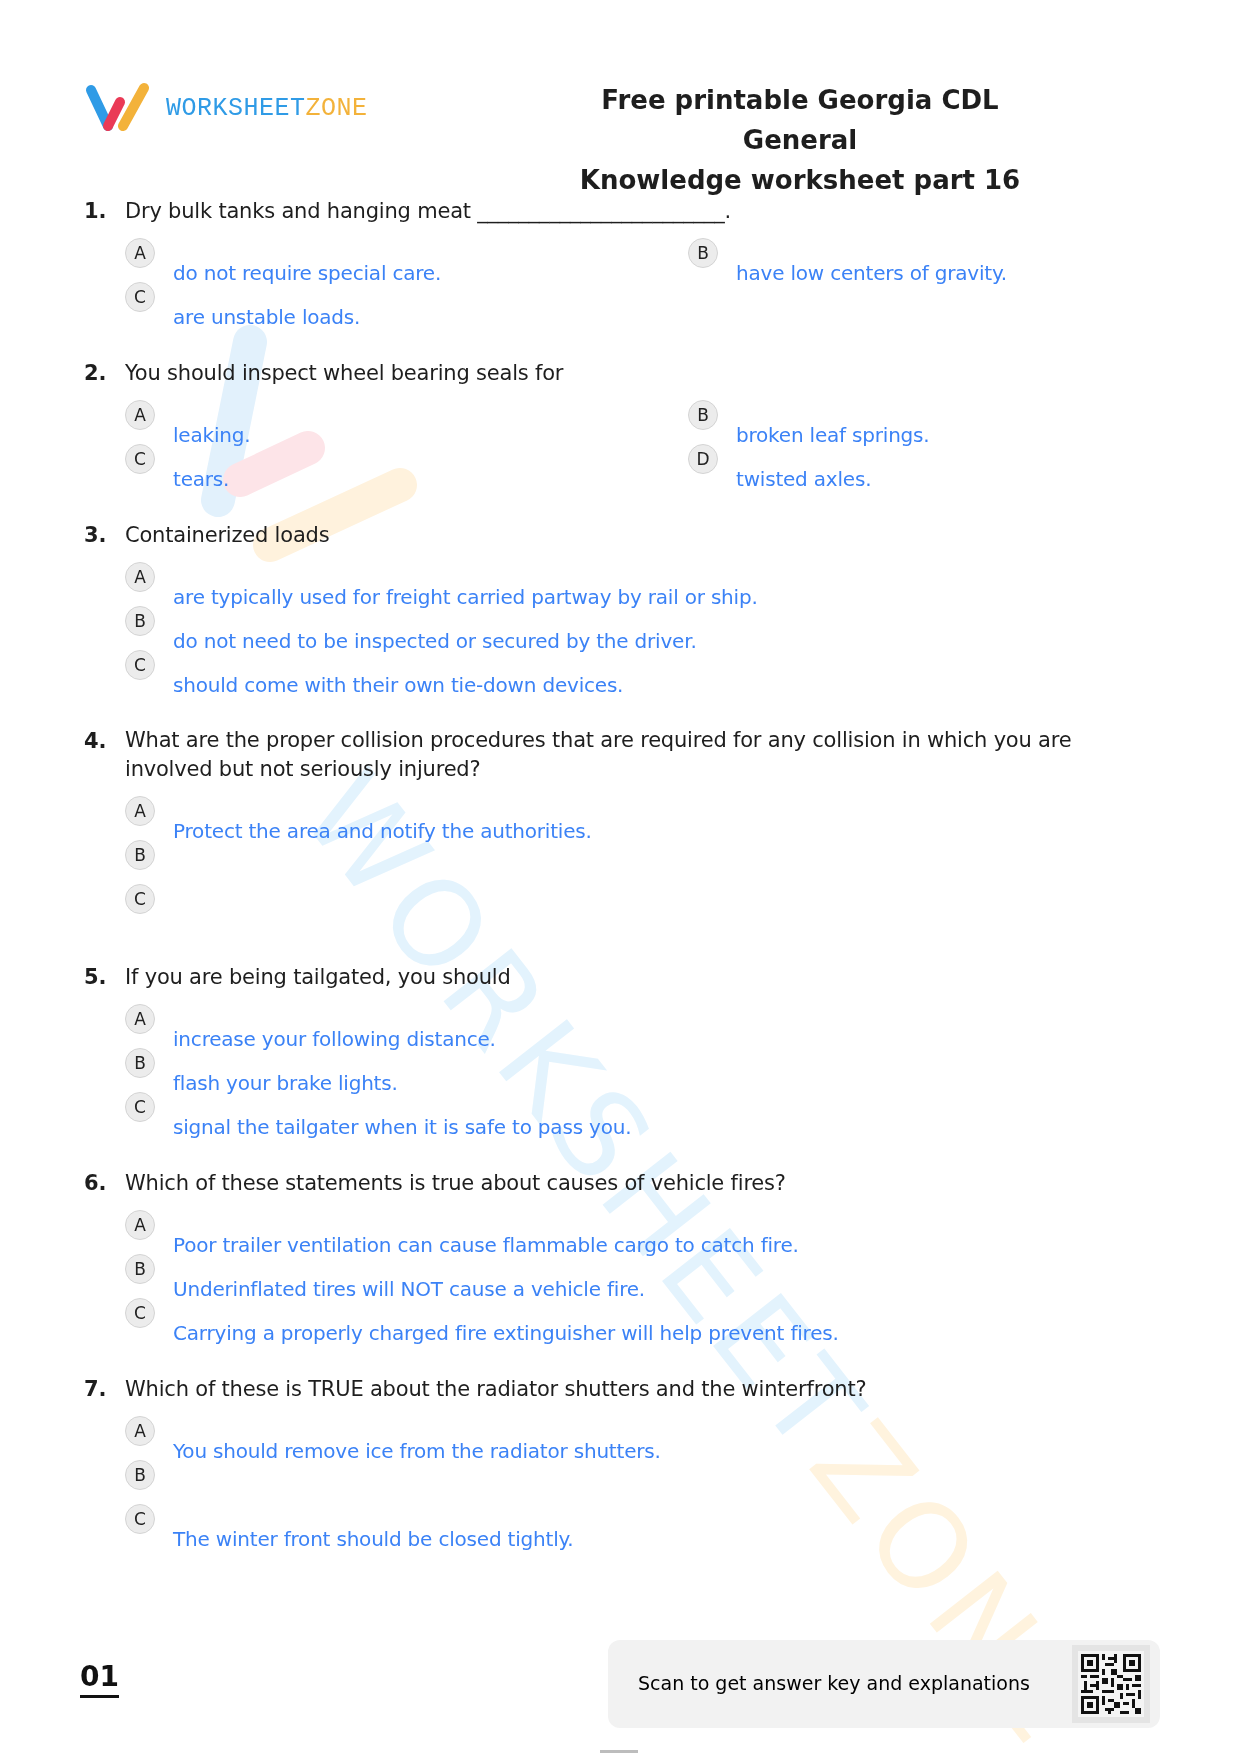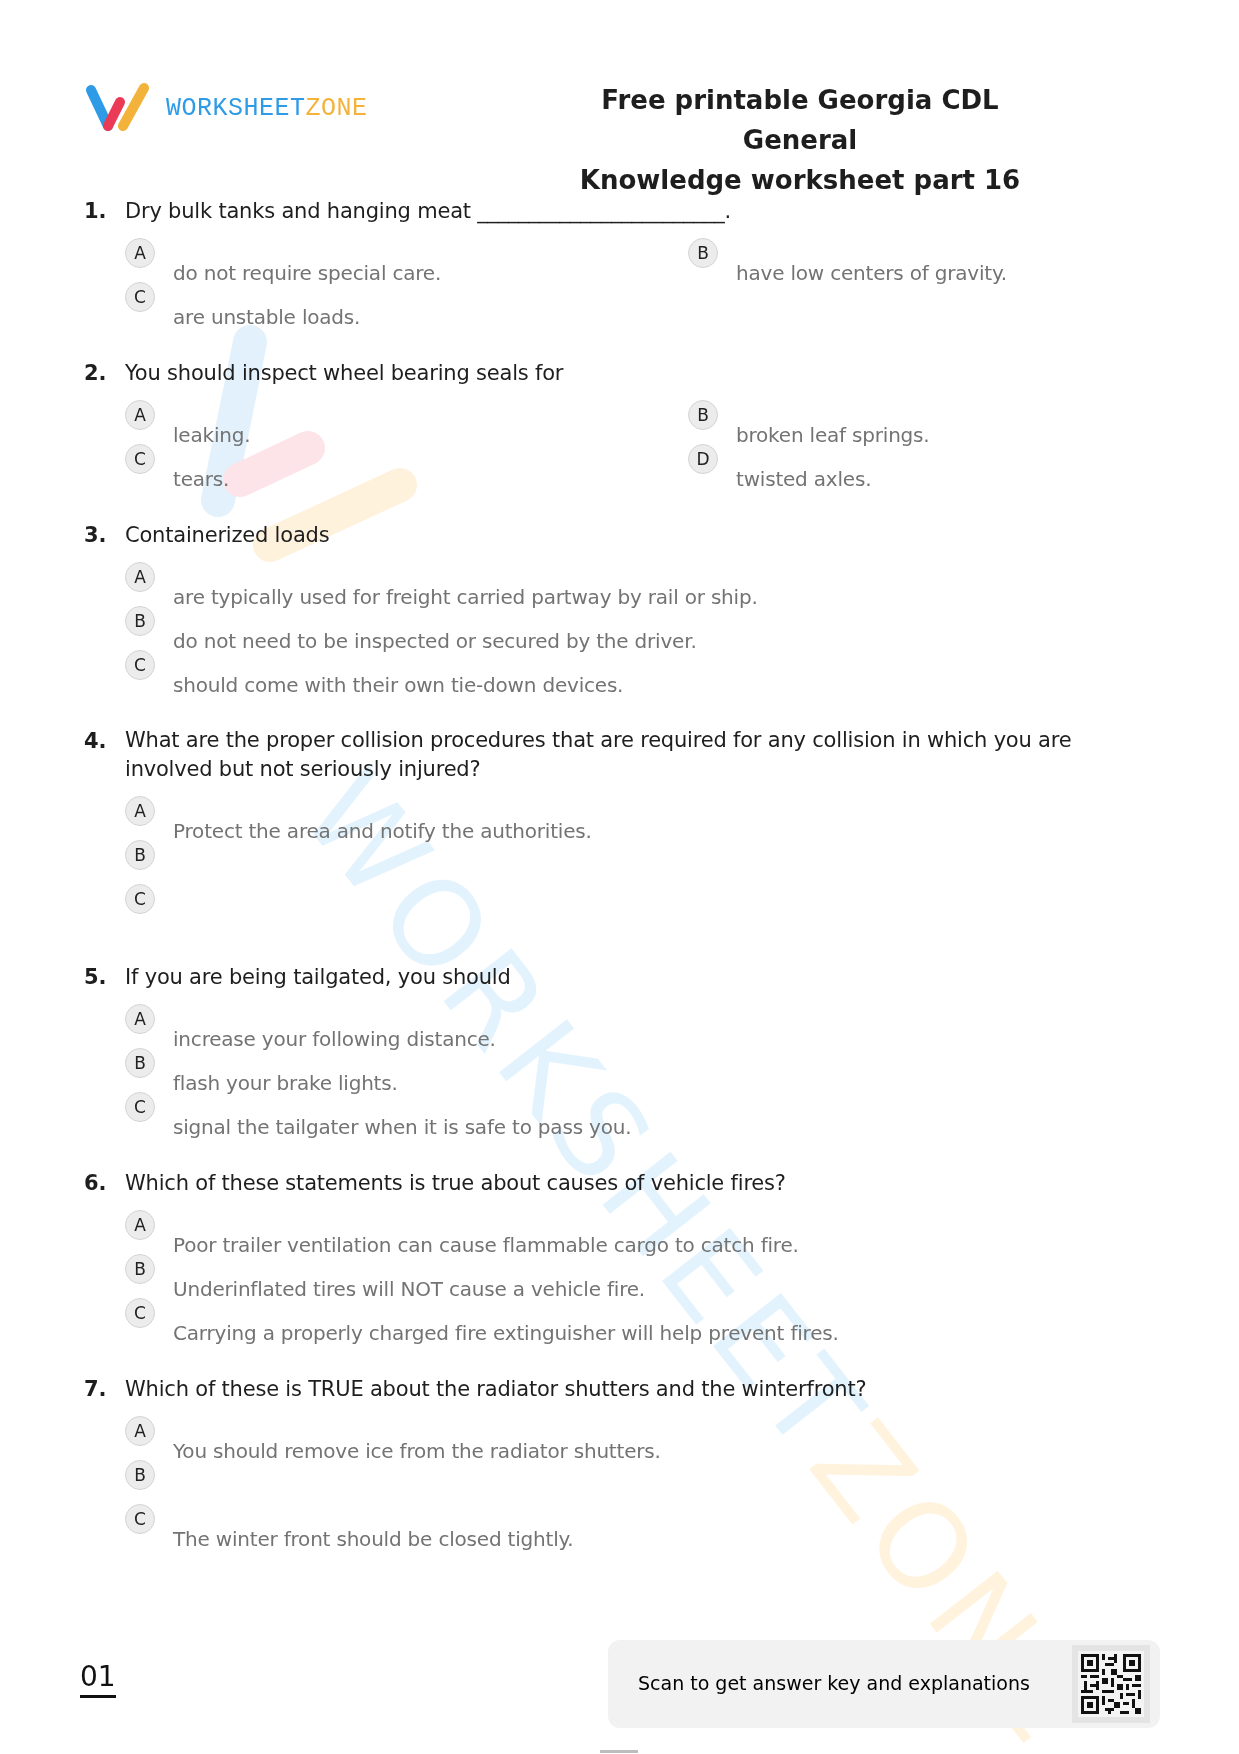--- a/index.html
+++ b/index.html
@@ -131,33 +131,33 @@
       justify-content: center;
       font-family: "DejaVu Sans", sans-serif;
       font-size: 17px;
       color: #222;
       flex: 0 0 30px;
     }
     .opt-text {
       margin-left: 18px;
       font-family: "DejaVu Sans", sans-serif;
       font-size: 20px;
-      color: #737373;
+      color: #3b82f6;
       white-space: nowrap;
       letter-spacing: -0.2px;
       margin-top: 40px;
     }
 
     
     .page-num {
       position: absolute;
       left: 80px;
       top: 1660px;
       font-family: "DejaVu Sans", sans-serif;
-      font-weight: normal;
+      font-weight: bold;
       font-size: 28px;
       color: #111;
       border-bottom: 3px solid #111;
       line-height: 34px;
       padding-bottom: 1px;
       z-index: 1;
     }
     .scan-box {
       position: absolute;
       left: 608px;

